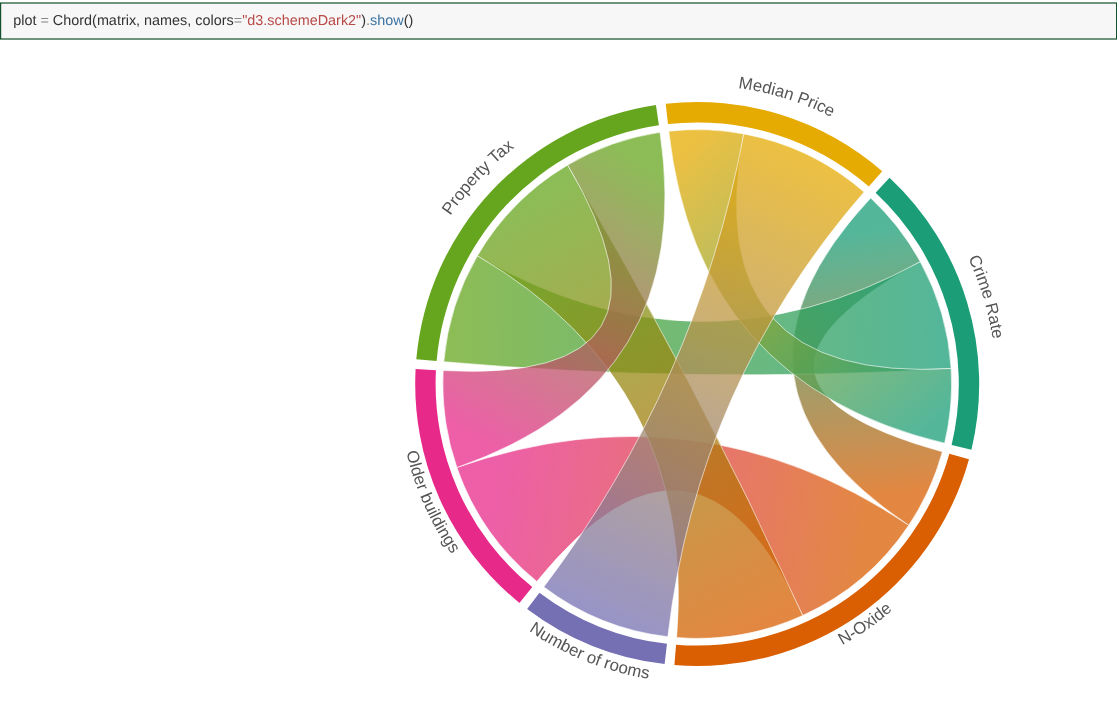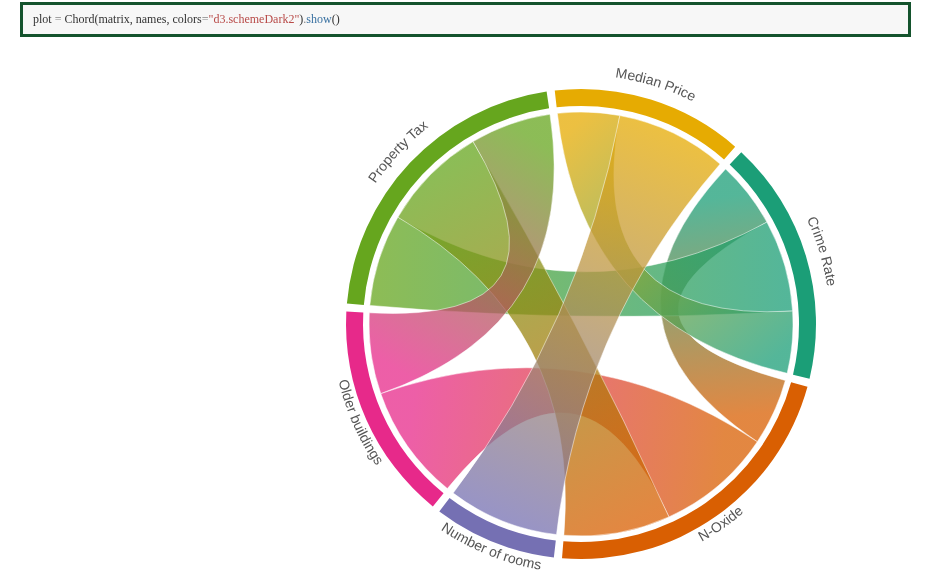--- a/index.html
+++ b/index.html
@@ -5,26 +5,26 @@
   * { margin: 0; padding: 0; box-sizing: border-box; }
   body {
     font-family: -apple-system, BlinkMacSystemFont, "Segoe UI", sans-serif;
     background: #fff;
     width: 931px;
     height: 586px;
     overflow: hidden;
   }
   .code-cell {
     background: #f7f7f7;
-    border: 3px solid #14532d;
+    border: 1px solid #14532d;
     padding: 6px 10px;
-    font-family: Liberation Serif, serif;
+    font-family: Liberation Sans, sans-serif;
     font-size: 12px;
     line-height: 1.4;
-    margin: 2px 20px;
+    margin: 2px 0;
   }
   .code-cell .ident { color: #333; }
   .code-cell .op { color: #888; }
   .code-cell .cls { color: #333; }
   .code-cell .str { color: #b84a48; }
   .code-cell .call { color: #3971a1; }
   .chart-container {
     display: flex;
     justify-content: flex-end;
     padding-right: 60px;

